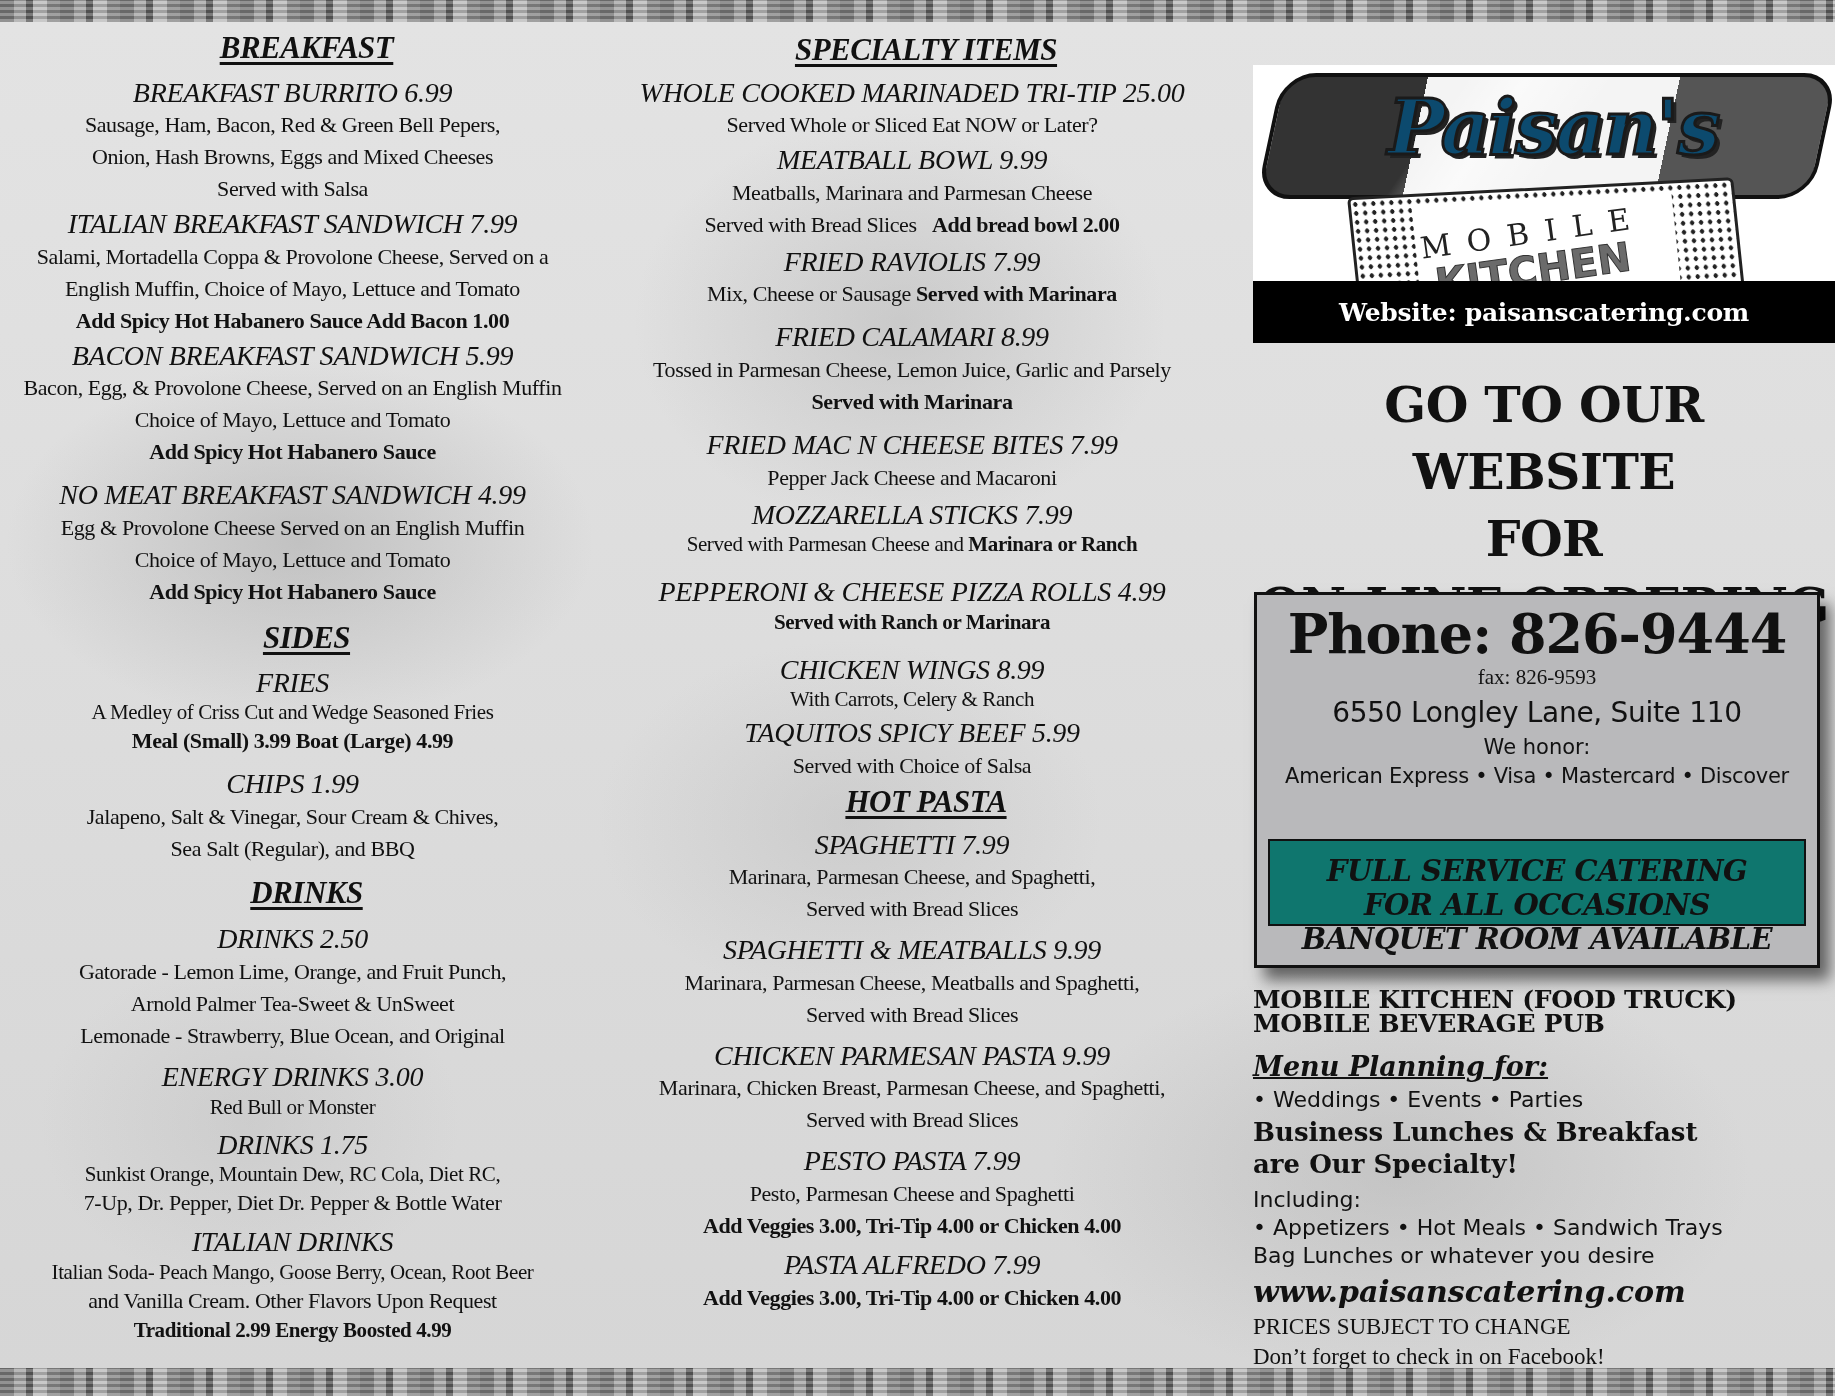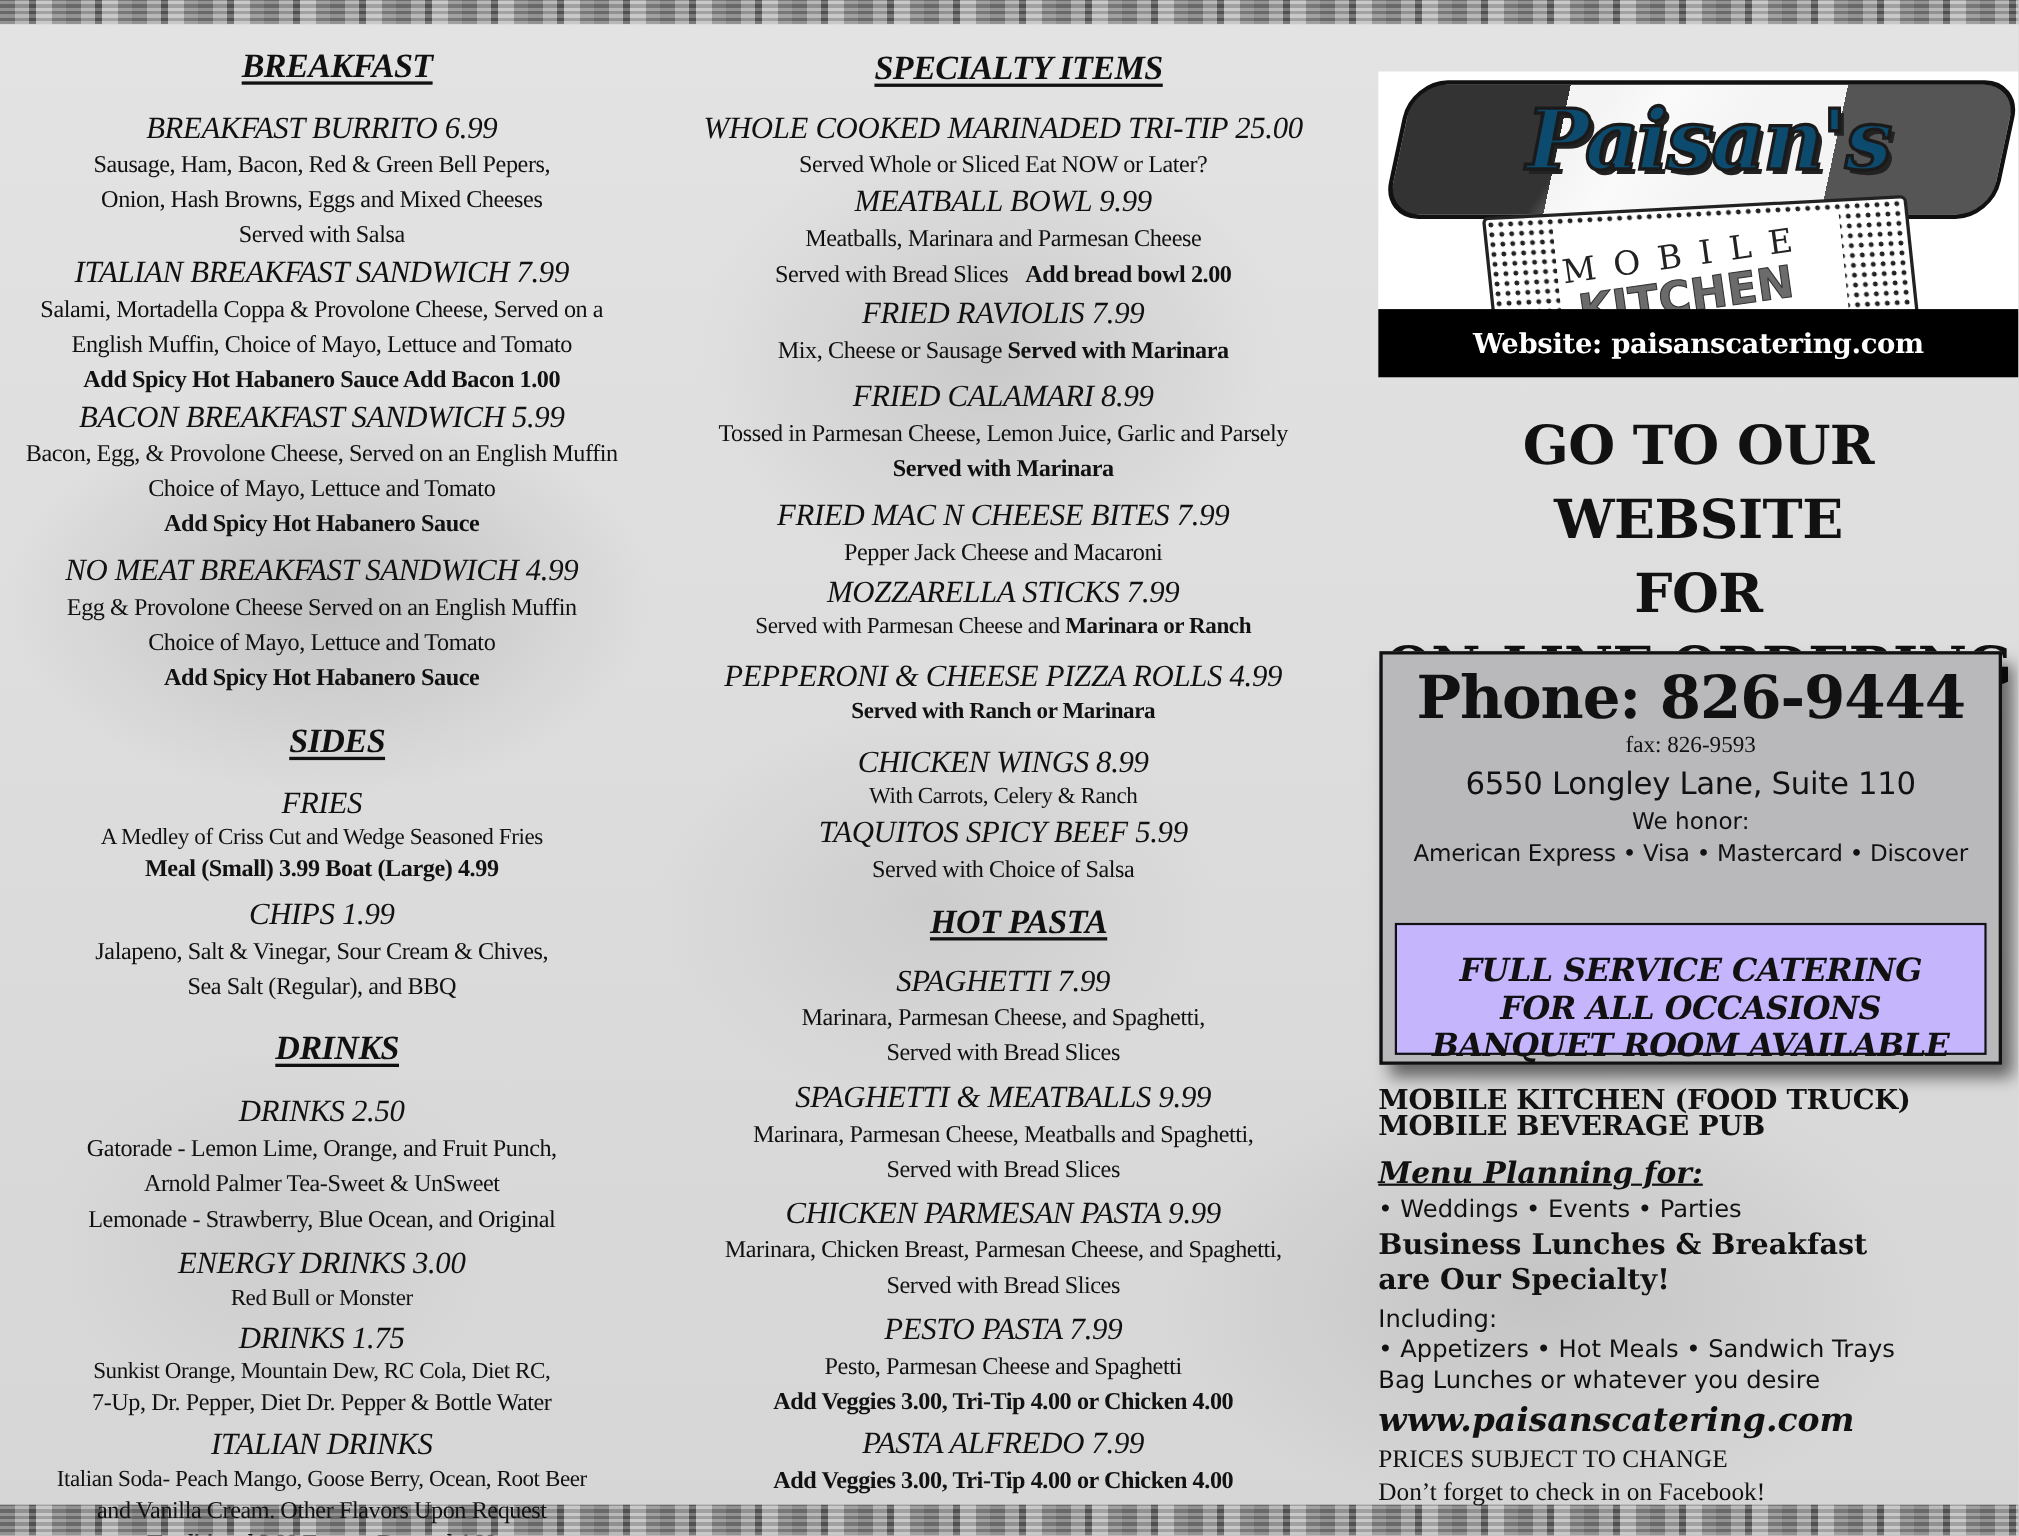--- a/index.html
+++ b/index.html
@@ -33,21 +33,21 @@
       linear-gradient(180deg, #e3e3e3, #d6d6d6);
   }
 
   .col { position:absolute; top:22px; text-align:center; }
   .col-left { left:0; width:585px; }
   .col-mid  { left:612px; width:600px; }
 
   .sec-title {
     font-family:"Liberation Serif", serif; font-weight:bold; font-style:italic;
     text-decoration:underline; text-decoration-thickness:3px; text-underline-offset:4px;
-    font-size:31px; letter-spacing:-0.5px; margin:12px; line-height:1.15;padding-left:28px;
+    font-size:31px; letter-spacing:-0.5px; margin:0; line-height:1.15;padding-left:28px;
   }
   .item-name {
     font-family:"Liberation Serif", serif; font-weight:normal; font-style:italic;
     font-size:28px; letter-spacing:-0.3px; margin:0; line-height:1.2;
   }
   .desc {
     font-family:"Liberation Serif", serif; font-size:22px; line-height:32px; margin:0;
     letter-spacing:-0.4px;
   }
   .desc.tight { line-height:26px; font-size:21px; }
@@ -118,24 +118,24 @@
   }
   .phone {
     font-family:"DejaVu Serif", serif; font-weight:bold; font-size:54px; margin-top:8px;
     line-height:62px; letter-spacing:-1px;
   }
   .fax { font-size:21px; line-height:24px; }
   .address { font-family:"DejaVu Sans", sans-serif; font-size:28px; line-height:40px; margin-top:4px; letter-spacing:-0.3px;}
   .honor { font-family:"DejaVu Sans", sans-serif; font-size:21px; line-height:28px; }
   .cards { font-family:"DejaVu Sans", sans-serif; font-size:21px; line-height:30px; letter-spacing:-0.3px; }
   .catering {
-    position:absolute; left:11px; top:244px; width:538px; height:120px;
-    background:#c4b5fd; border:2px solid #111; box-sizing:border-box;
+    position:absolute; left:11px; top:244px; width:538px; height:87px;
+    background:#0f766e; border:2px solid #111; box-sizing:border-box;
     font-family:"DejaVu Serif", serif; font-weight:bold; font-style:italic;
-    font-size:29px; line-height:34px; padding-top:24px; letter-spacing:-0.5px;
+    font-size:29px; line-height:34px; padding-top:13px; letter-spacing:-0.5px;
   }
 
   .services {
     position:absolute; left:1253px; top:988px; width:582px; text-align:left;
   }
   .svc-head { font-family:"DejaVu Serif", serif; font-weight:bold; font-size:25px; line-height:24px; letter-spacing:-0.3px; }
   .svc-planning {
     font-family:"DejaVu Serif", serif; font-weight:bold; font-style:italic; font-size:27px;
     text-decoration:underline; text-decoration-thickness:2px; margin-top:14px; line-height:34px;
   }

